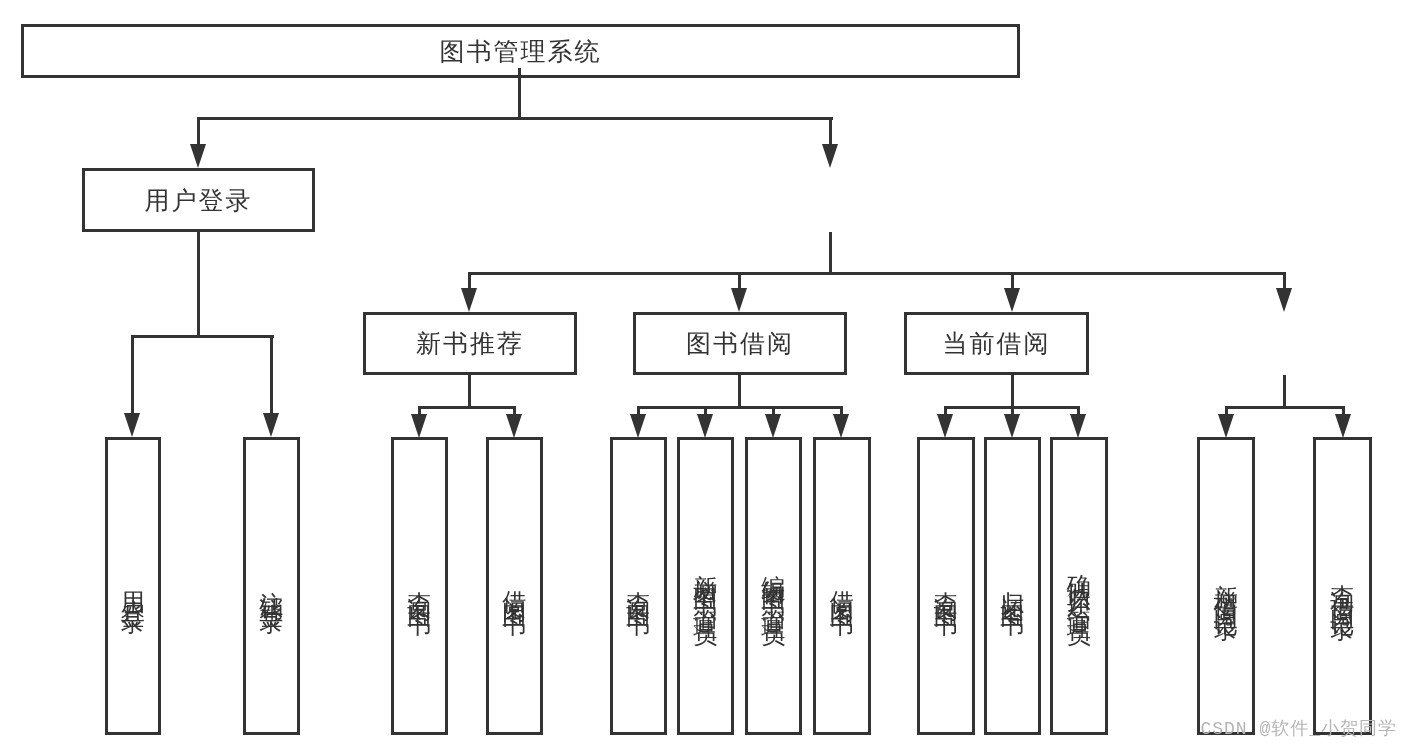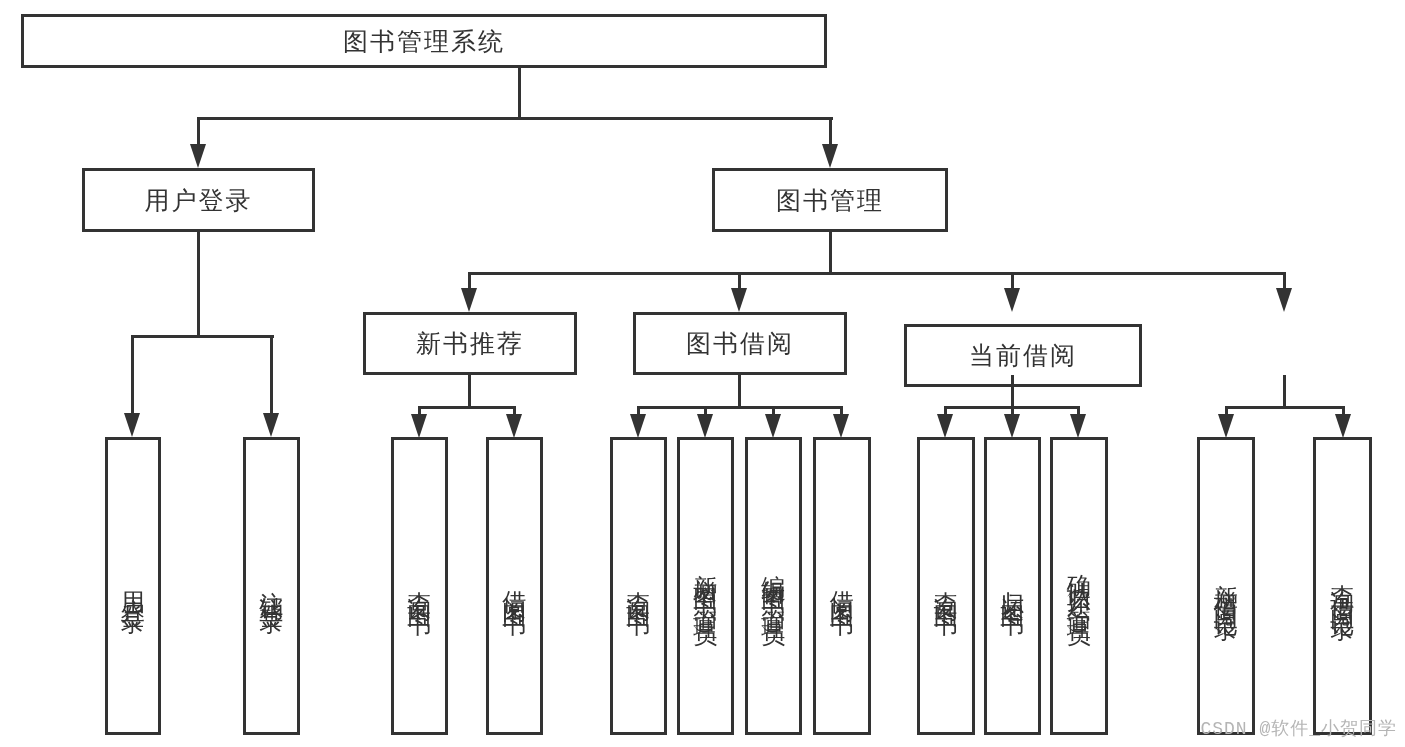--- a/index.html
+++ b/index.html
@@ -56,36 +56,33 @@
     z-index:10;
     white-space:nowrap;
     font-family:Liberation Mono, monospace;
   }
 </style>
 </head>
 <body>
 
 <div class="canvas">
 
-  <div class="node" style="left:21px;top:14px;width:806px;height:54px;">
+  <div class="node" style="left:21px;top:24px;width:999px;height:54px;">
     <span class="h-label">图书管理系统</span>
   </div>
 
   <div class="vline" style="left:518px;top:68px;height:49px;"></div>
   <div class="hline" style="left:197px;top:117px;width:636px;"></div>
   <div class="vline" style="left:197px;top:117px;height:29px;"></div>
   <div class="arrow-down" style="left:190px;top:144px;"></div>
   <div class="vline" style="left:829px;top:117px;height:29px;"></div>
   <div class="arrow-down" style="left:822px;top:144px;"></div>
 
   <div class="node" style="left:82px;top:168px;width:233px;height:64px;">
     <span class="h-label">用户登录</span>
-  </div>
-  <div class="node" style="left:712px;top:168px;width:236px;height:64px;">
-    <span class="h-label">图书管理</span>
   </div>
 
   <div class="vline" style="left:197px;top:232px;height:103px;"></div>
   <div class="hline" style="left:131px;top:335px;width:143px;"></div>
   <div class="vline" style="left:131px;top:335px;height:80px;"></div>
   <div class="arrow-down" style="left:124px;top:413px;"></div>
   <div class="vline" style="left:270px;top:335px;height:80px;"></div>
   <div class="arrow-down" style="left:263px;top:413px;"></div>
 
   <div class="vline" style="left:829px;top:232px;height:40px;"></div>
@@ -98,21 +95,21 @@
   <div class="arrow-down" style="left:1004px;top:288px;"></div>
   <div class="vline" style="left:1283px;top:272px;height:18px;"></div>
   <div class="arrow-down" style="left:1276px;top:288px;"></div>
 
   <div class="node" style="left:363px;top:312px;width:214px;height:63px;">
     <span class="h-label">新书推荐</span>
   </div>
   <div class="node" style="left:633px;top:312px;width:214px;height:63px;">
     <span class="h-label">图书借阅</span>
   </div>
-  <div class="node" style="left:904px;top:324px;width:238px;height:63px;">
+  <div class="node" style="left:904px;top:312px;width:185px;height:63px;">
     <span class="h-label">当前借阅</span>
   </div>
 
   <div class="vline" style="left:468px;top:375px;height:31px;"></div>
   <div class="hline" style="left:418px;top:406px;width:97px;"></div>
   <div class="vline" style="left:418px;top:406px;height:9px;"></div>
   <div class="arrow-down" style="left:411px;top:414px;"></div>
   <div class="vline" style="left:513px;top:406px;height:9px;"></div>
   <div class="arrow-down" style="left:506px;top:414px;"></div>
 

